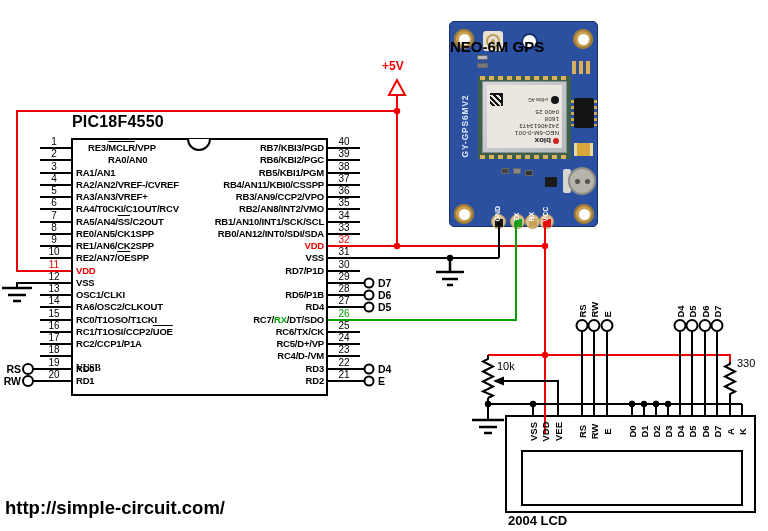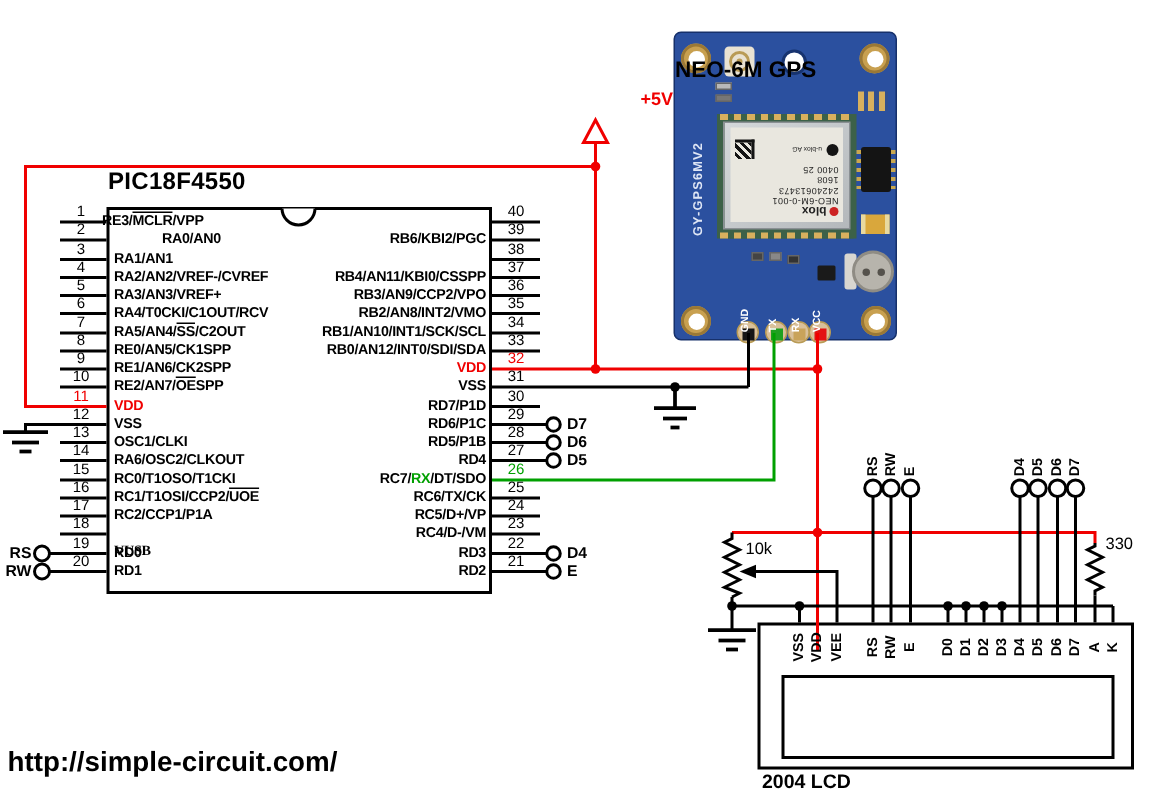--- a/index.html
+++ b/index.html
@@ -27,21 +27,21 @@
   .vstart{text-align:left;}
   .padlabel{color:#fff;font-size:7px;height:9px;line-height:9px;font-weight:700;}
   
   .lcd{position:absolute;left:505px;top:415px;width:251px;height:98px;background:#fff;
        border:2.5px solid #000;box-sizing:border-box;z-index:1;}
   .lcd-screen{position:absolute;left:14px;top:33px;width:222px;height:56px;background:#fff;
        border:2px solid #000;box-sizing:border-box;}
   .lcd-title{position:absolute;left:508px;top:513px;font-size:13px;font-weight:700;color:#000;z-index:3;}
   
   .footer{position:absolute;left:5px;top:497px;font-size:18.5px;font-weight:700;color:#000;z-index:3;}
-  .plus5{position:absolute;left:382px;top:59px;font-size:12px;font-weight:700;color:#f00000;z-index:3;margin-left:45px;}
+  .plus5{position:absolute;left:382px;top:59px;font-size:12px;font-weight:700;color:#f00000;z-index:3;}
   .rlabel{position:absolute;font-size:11px;color:#000;z-index:3;}
   .gps-title{position:absolute;left:450px;top:2px;font-size:15px;font-weight:700;color:#000;z-index:3;margin-top:36px;}
   
   .gps-board{position:absolute;left:449px;top:21px;width:149px;height:206px;background:#2b509f;
        border:1px solid #16306b;border-radius:5px;box-sizing:border-box;z-index:1;}
   .gps-board .abs{position:absolute;}
   .hole{width:20px;height:20px;border-radius:50%;background:#c8a050;box-shadow:inset 0 0 0 2px #9a7836;}
   .hole i{position:absolute;left:4.5px;top:4.5px;width:11px;height:11px;border-radius:50%;background:#fff;display:block;}
   .tophole{width:17px;height:17px;border-radius:50%;background:#fff;border:2px solid #17336f;box-sizing:border-box;}
   .antenna{width:20px;height:20px;background:#e9e2d2;border-radius:3px;}
@@ -296,21 +296,21 @@
   </svg>
 
   <div class="chip-title">PIC18F4550</div>
   <div class="gps-title">NEO-6M GPS</div>
   <div class="lcd-title">2004 LCD</div>
   <div class="plus5">+5V</div>
   <div class="rlabel" style="left:497px;top:360px;">10k</div>
   <div class="rlabel" style="left:737px;top:357px;">330</div>
   <div class="footer">http://simple-circuit.com/</div>
 <div class="pin-num" style="left: 40px; top: 136px;">1</div>
-    <div class="pin-label" style="left: 68px; top: 142px;"><span>RE3/</span><span class="ov">MCLR</span><span>/VPP</span></div>
+    <div class="pin-label" style="left: 88px; top: 142px;"><span>RE3/</span><span class="ov">MCLR</span><span>/VPP</span></div>
     <div class="pin-num" style="left: 40px; top: 148px;">2</div>
     <div class="pin-label" style="left: 76px; top: 154px; padding-left: 32px;"><span>RA0/AN0</span></div>
     <div class="pin-num" style="left: 40px; top: 161px;">3</div>
     <div class="pin-label" style="left: 76px; top: 167px;"><span>RA1/AN1</span></div>
     <div class="pin-num" style="left: 40px; top: 173px;">4</div>
     <div class="pin-label" style="left: 76px; top: 179px;"><span>RA2/AN2/VREF-/CVREF</span></div>
     <div class="pin-num" style="left: 40px; top: 185px;">5</div>
     <div class="pin-label" style="left: 76px; top: 191px;"><span>RA3/AN3/VREF+</span></div>
     <div class="pin-num" style="left: 40px; top: 197px;">6</div>
     <div class="pin-label" style="left: 76px; top: 203px;"><span>RA4/T0CKI/C1OUT/RCV</span></div>
@@ -338,41 +338,42 @@
     <div class="pin-label" style="left: 76px; top: 338px;"><span>RC2/CCP1/P1A</span></div>
     <div class="pin-num" style="left: 40px; top: 344px;">18</div>
     <div class="pin-label" style="left: 76px; top: 362px; font-family: Liberation Serif, serif;"><span>VUSB</span></div>
     <div class="pin-num" style="left: 40px; top: 357px;">19</div>
     <div class="pin-label" style="left: 76px; top: 363px;"><span>RD0</span></div>
     <div class="term-label" style="left: 0px; top: 362.5px; width: 21px; text-align: right;">RS</div>
     <div class="pin-num" style="left: 40px; top: 369px;">20</div>
     <div class="pin-label" style="left: 76px; top: 375px;"><span>RD1</span></div>
     <div class="term-label" style="left: 0px; top: 374.5px; width: 21px; text-align: right;">RW</div>
     <div class="pin-num" style="left: 330px; top: 136px;">40</div>
+    <div class="pin-label pright" style="left: 150px; top: 142px;"><span>RB7/KBI3/PGD</span></div>
     <div class="pin-num" style="left: 330px; top: 148px;">39</div>
     <div class="pin-label pright" style="left: 150px; top: 154px;"><span>RB6/KBI2/PGC</span></div>
     <div class="pin-num" style="left: 330px; top: 161px;">38</div>
+    <div class="pin-label pright" style="left: 150px; top: 167px;"><span>RB5/KBI1/PGM</span></div>
     <div class="pin-num" style="left: 330px; top: 173px;">37</div>
     <div class="pin-label pright" style="left: 150px; top: 179px;"><span>RB4/AN11/KBI0/CSSPP</span></div>
     <div class="pin-num" style="left: 330px; top: 185px;">36</div>
     <div class="pin-label pright" style="left: 150px; top: 191px;"><span>RB3/AN9/CCP2/VPO</span></div>
     <div class="pin-num" style="left: 330px; top: 197px;">35</div>
     <div class="pin-label pright" style="left: 150px; top: 203px;"><span>RB2/AN8/INT2/VMO</span></div>
     <div class="pin-num" style="left: 330px; top: 210px;">34</div>
     <div class="pin-label pright" style="left: 150px; top: 216px;"><span>RB1/AN10/INT1/SCK/SCL</span></div>
     <div class="pin-num" style="left: 330px; top: 222px;">33</div>
     <div class="pin-label pright" style="left: 150px; top: 228px;"><span>RB0/AN12/INT0/SDI/SDA</span></div>
     <div class="pin-num red" style="left: 330px; top: 234px;">32</div>
     <div class="pin-label pright red" style="left: 150px; top: 240px;"><span>VDD</span></div>
     <div class="pin-num" style="left: 330px; top: 246px;">31</div>
     <div class="pin-label pright" style="left: 150px; top: 252px;"><span>VSS</span></div>
     <div class="pin-num" style="left: 330px; top: 259px;">30</div>
     <div class="pin-label pright" style="left: 150px; top: 265px;"><span>RD7/P1D</span></div>
     <div class="pin-num" style="left: 330px; top: 271px;">29</div>
-    <div class="pin-label pright" style="left: 150px; top: 277px;"><span>RD6/P1C</span></div>
     <div class="term-label" style="left: 378px; top: 276.5px;">D7</div>
     <div class="pin-num" style="left: 330px; top: 283px;">28</div>
     <div class="pin-label pright" style="left: 150px; top: 289px;"><span>RD5/P1B</span></div>
     <div class="term-label" style="left: 378px; top: 288.5px;">D6</div>
     <div class="pin-num" style="left: 330px; top: 295px;">27</div>
     <div class="pin-label pright" style="left: 150px; top: 301px;"><span>RD4</span></div>
     <div class="term-label" style="left: 378px; top: 300.5px;">D5</div>
     <div class="pin-num grn" style="left: 330px; top: 308px;">26</div>
     <div class="pin-label pright" style="left: 150px; top: 314px;"><span>RC7/</span><span class="grn">RX</span><span>/DT/SDO</span></div>
     <div class="pin-num" style="left: 330px; top: 320px;">25</div>

